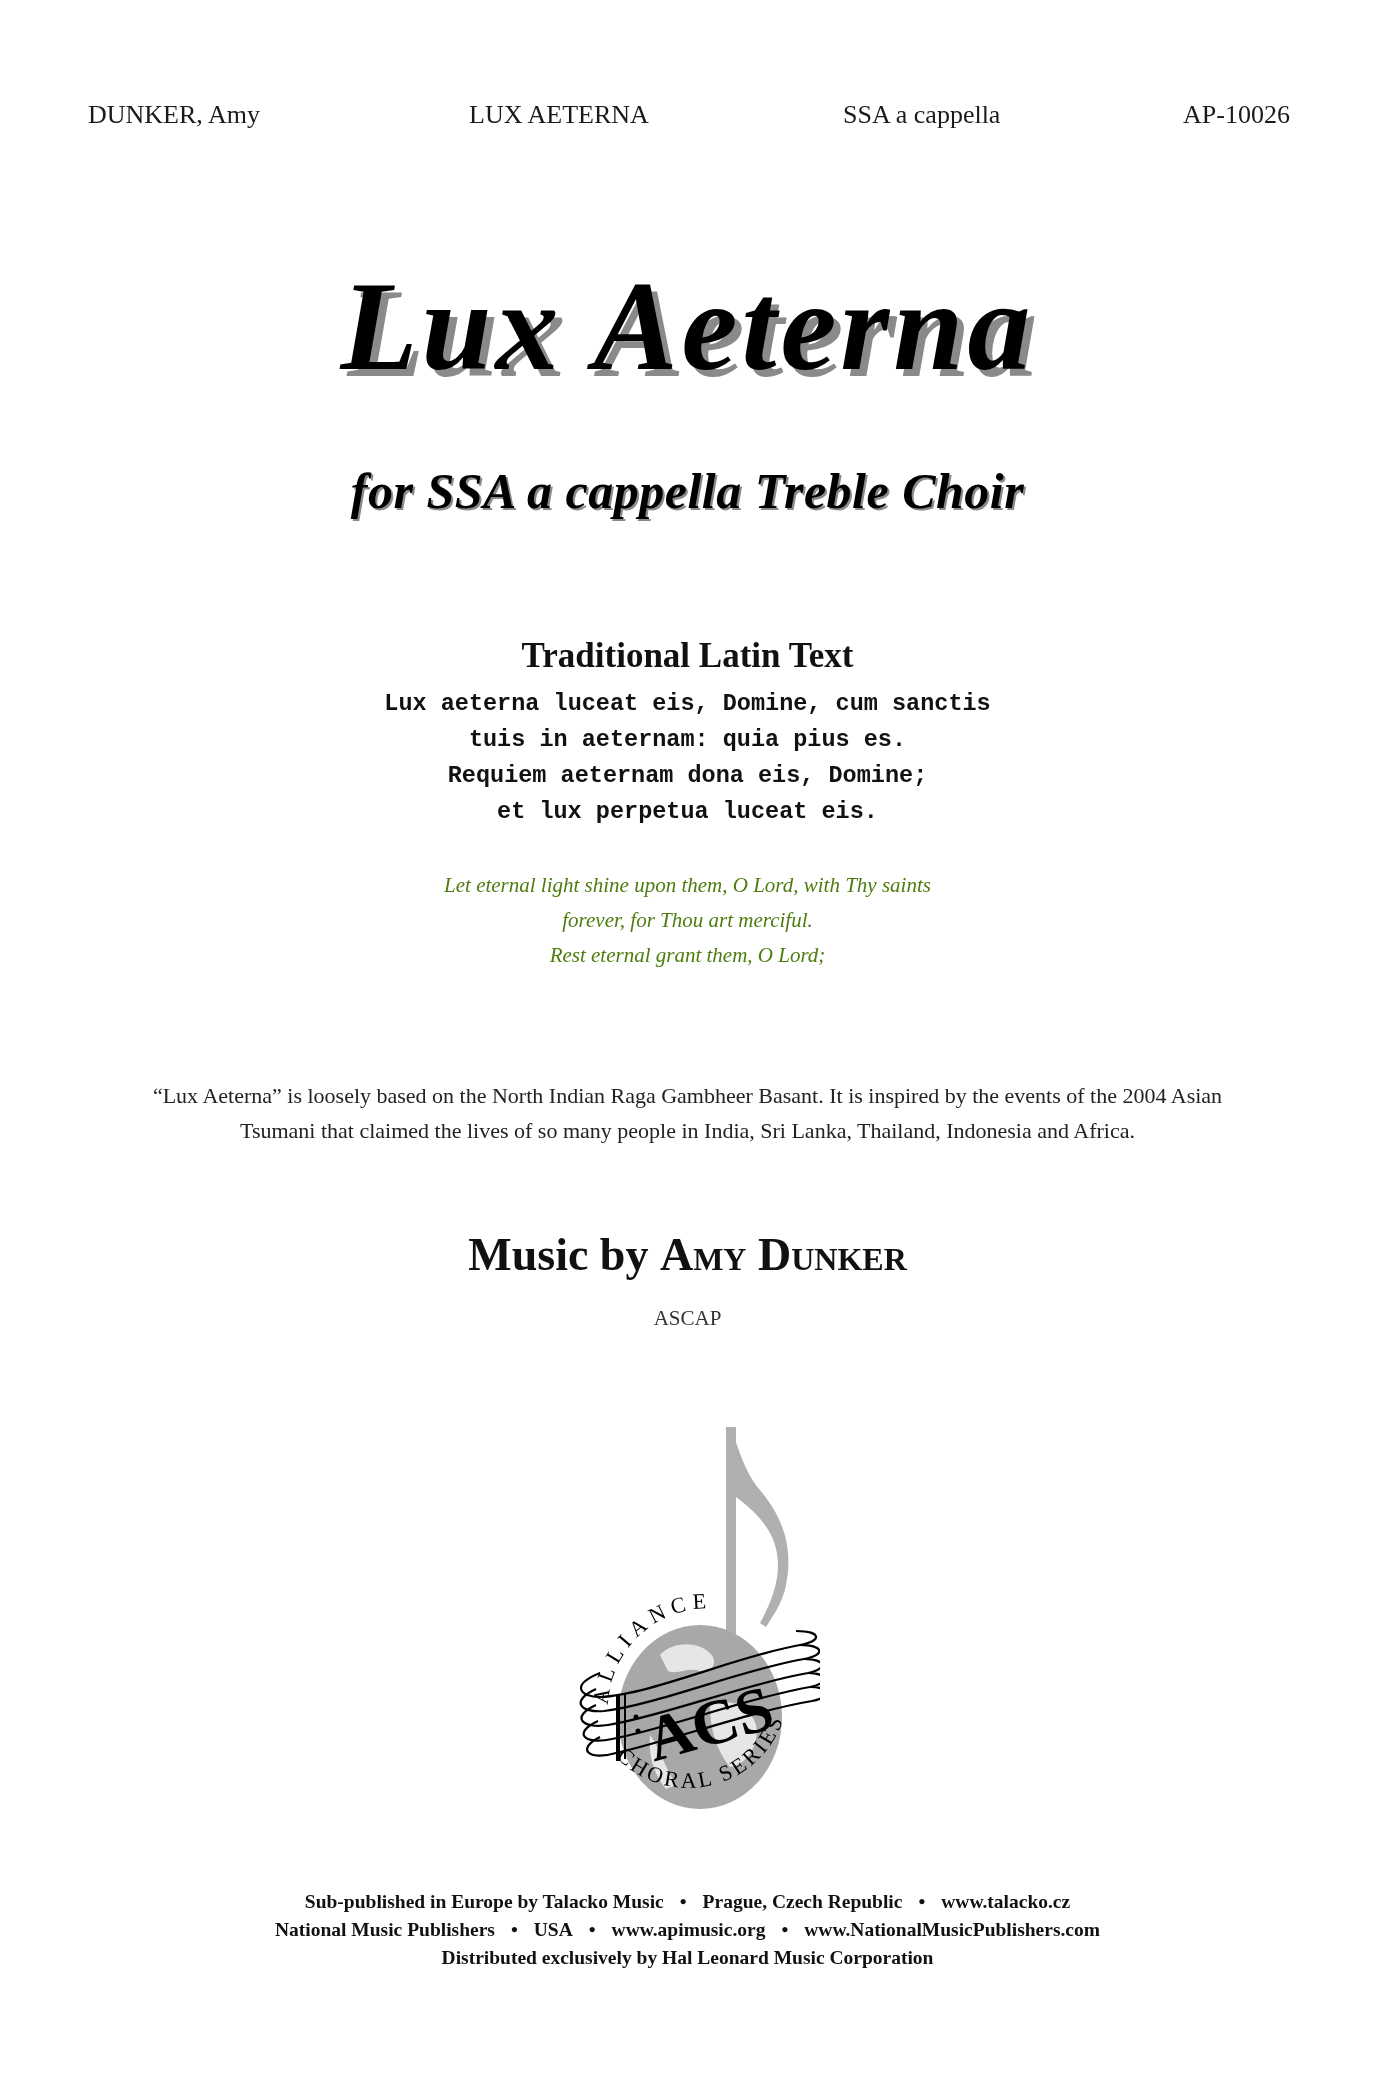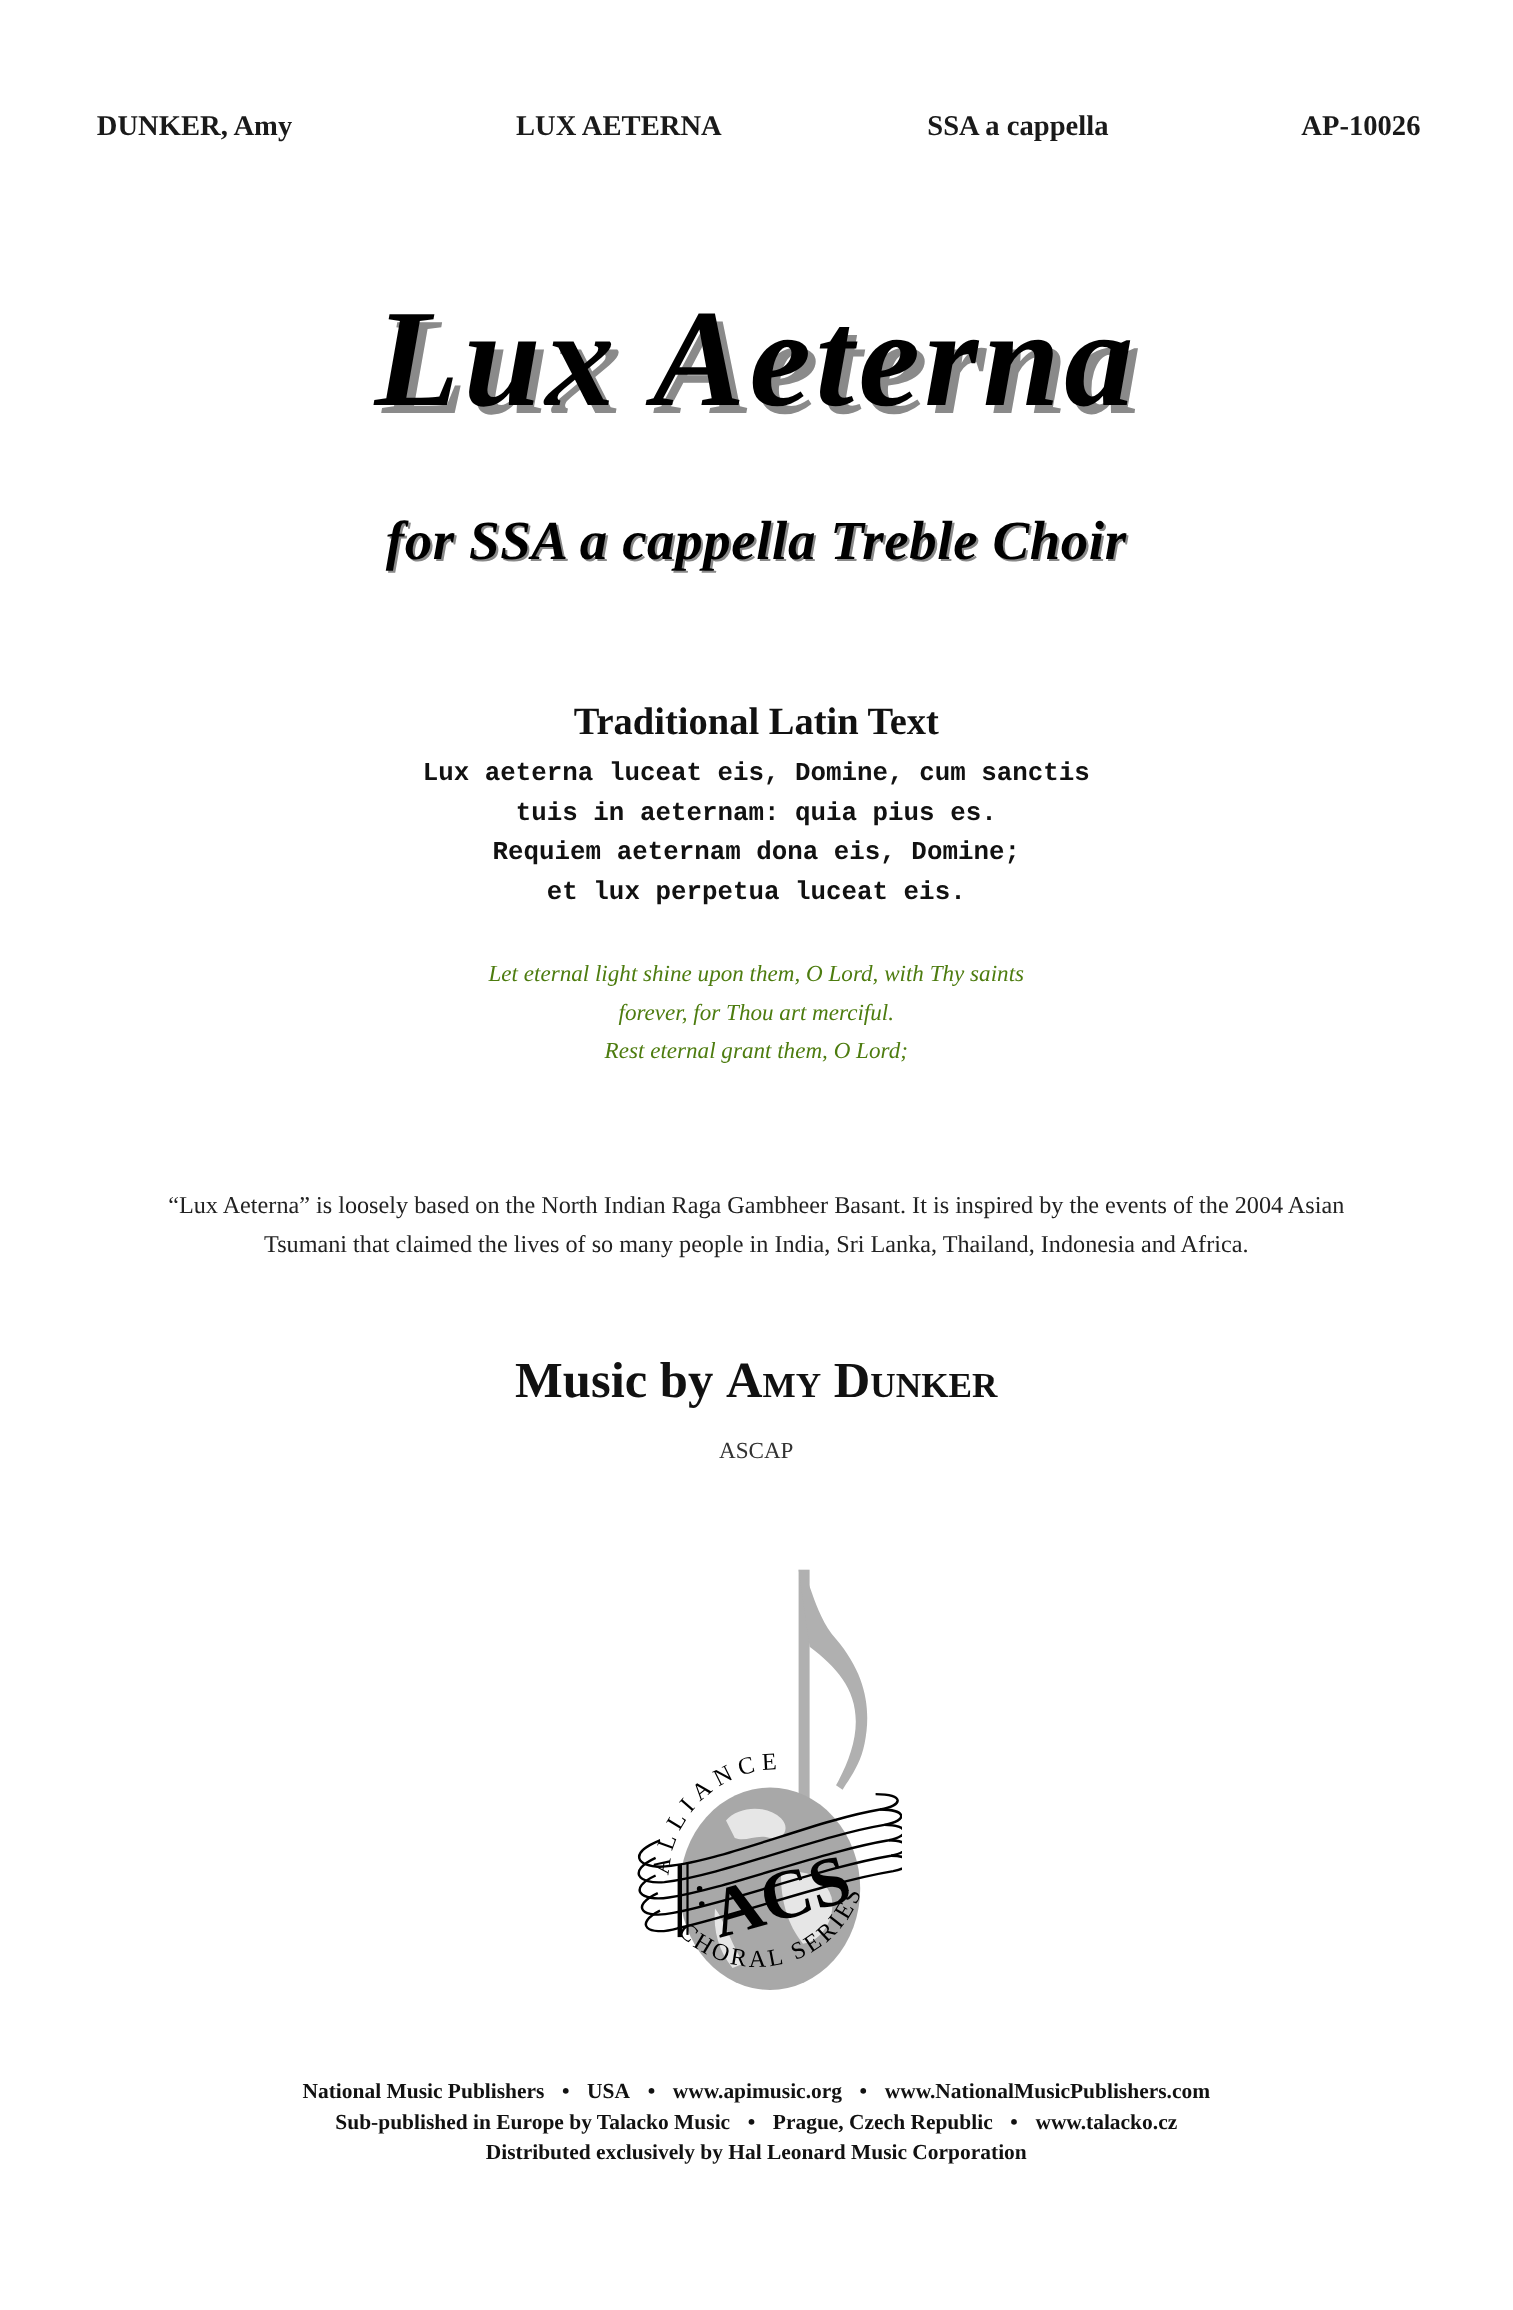--- a/index.html
+++ b/index.html
@@ -1,18 +1,18 @@
 <!DOCTYPE html>
 <html><head>
 <meta charset="utf-8">
 <style>
   html, body { margin: 0; padding: 0; background: #ffffff; }
   body { width: 1375px; height: 2100px; position: relative; overflow: hidden; color: #111; }
 
-  .header-item { position: absolute; top: 100px; font-size: 26px; font-family: "Liberation Serif", serif; color: #1a1a1a; font-weight: bold; }
+  .header-item { position: absolute; top: 100px; font-size: 26px; font-family: "Liberation Serif", serif; color: #1a1a1a; }
 
   .main-title {
     position: absolute; top: 255px; left: 0; width: 1375px; text-align: center;
     font-family: "Liberation Serif", serif; font-weight: bold; font-style: italic;
     font-size: 126px; letter-spacing: 4px; color: #000;
     text-shadow: 7px 7px 0 #8a8a8a;
     transform: scaleY(1.0);
   }
   .subtitle {
     position: absolute; top: 462px; left: 0; width: 1375px; text-align: center;
@@ -116,19 +116,19 @@
       <path id="arcTop" d="M 48 300 A 100 100 0 0 1 206 222"></path>
       <path id="arcBot" d="M 56 352 A 100 100 0 0 0 222 318"></path>
     </defs>
     <text font-family="Liberation Serif, serif" font-size="22" letter-spacing="6" fill="#000"><textPath href="#arcTop">ALLIANCE</textPath></text>
     <text font-family="Liberation Serif, serif" font-size="22" letter-spacing="3" fill="#000"><textPath href="#arcBot">CHORAL SERIES</textPath></text>
   </svg>
 </div>
 
 <div class="footer">
   <div>
-    <span>National Music Publishers</span><span class="sep">•</span><span>USA</span><span class="sep">•</span><span>www.apimusic.org</span><span class="sep">•</span><span>www.NationalMusicPublishers.com</span>
+    <span>Sub-published in Europe by Talacko Music</span><span class="sep">•</span><span>Prague, Czech Republic</span><span class="sep">•</span><span>www.talacko.cz</span>
   </div>
   <div>
-    <span>Sub-published in Europe by Talacko Music</span><span class="sep">•</span><span>Prague, Czech Republic</span><span class="sep">•</span><span>www.talacko.cz</span>
+    <span>National Music Publishers</span><span class="sep">•</span><span>USA</span><span class="sep">•</span><span>www.apimusic.org</span><span class="sep">•</span><span>www.NationalMusicPublishers.com</span>
   </div>
   <div>Distributed exclusively by Hal Leonard Music Corporation</div>
 </div>
 
 </body></html>

